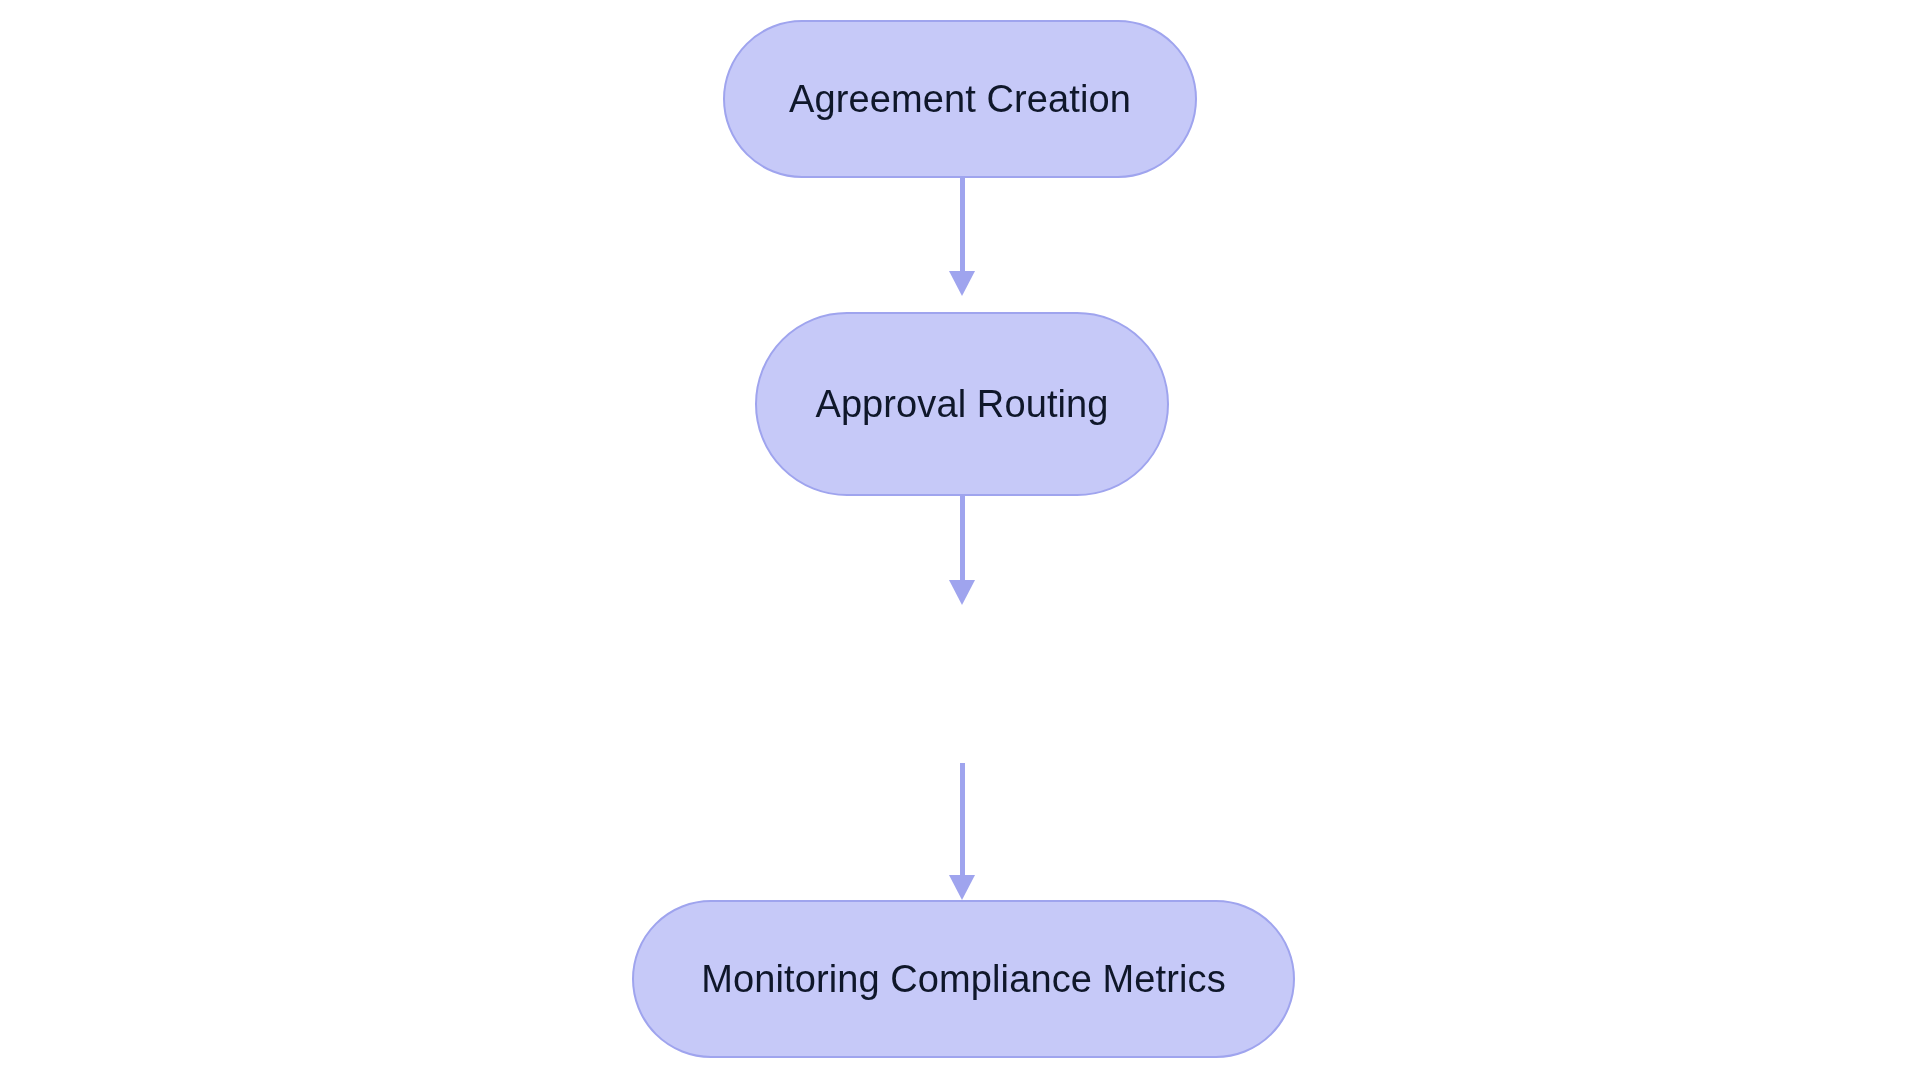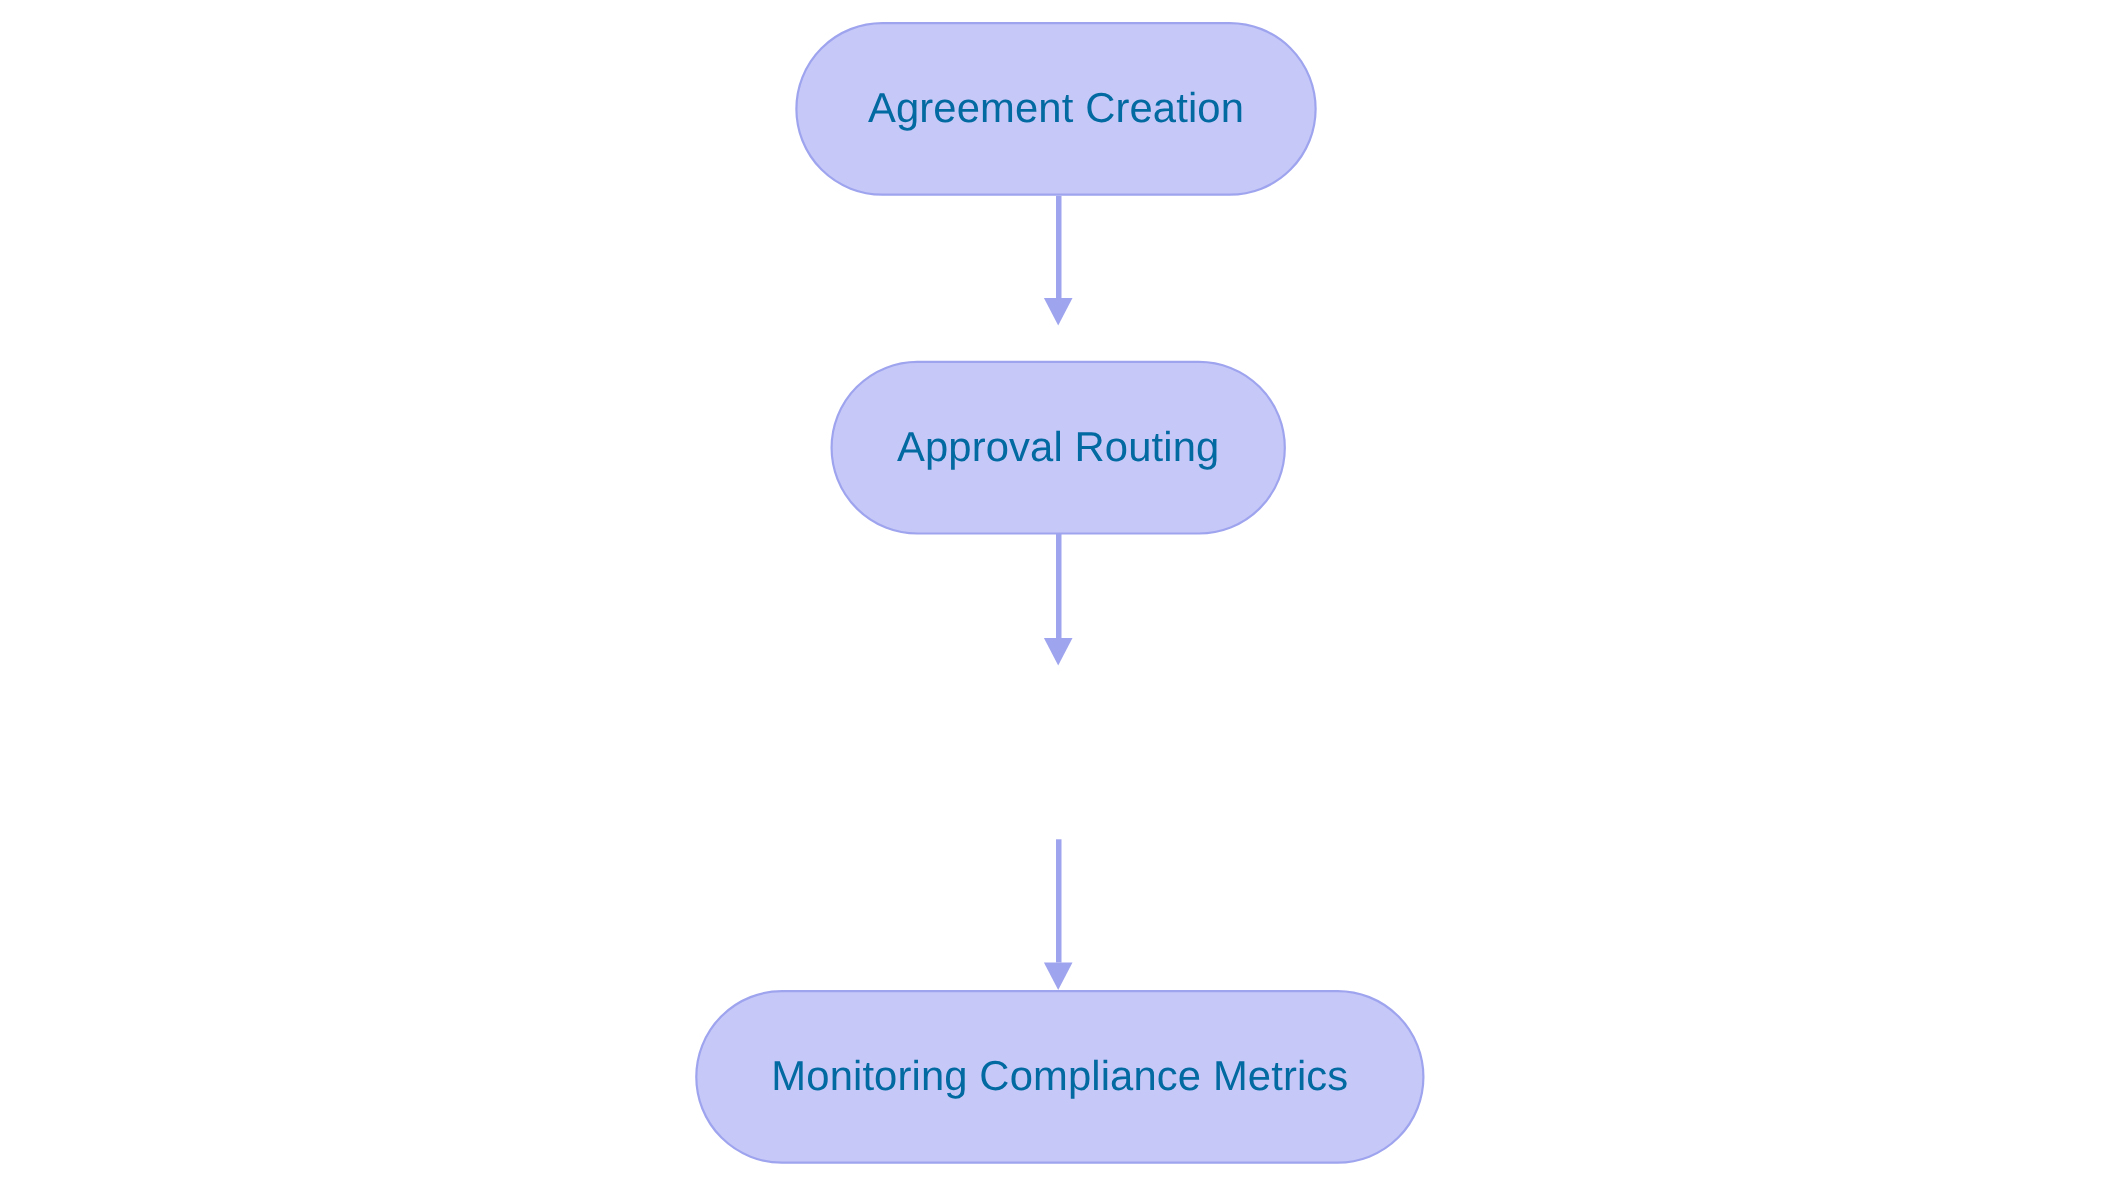--- a/index.html
+++ b/index.html
@@ -31,28 +31,28 @@
     background: #c6c9f8;
     border: 2px solid #9fa4ee;
     border-radius: 999px;
     z-index: 2;
   }
   .node-label {
     font-family: "Liberation Sans", "DejaVu Sans", sans-serif;
     font-size: 38px;
     font-weight: 400;
     line-height: 1;
-    color: #0369a1;
+    color: #0f172a;
     white-space: nowrap;
     letter-spacing: 0.1px;
   }
 
   
   .node-1 { left: 723px;  top: 20px;   width: 474px; height: 158px; }
-  .node-2 { left: 755px;  top: 328px;  width: 414px; height: 158px; }
+  .node-2 { left: 755px;  top: 312px;  width: 414px; height: 184px; }
   .node-3 { left: 722px;  top: 605px;  width: 478px; height: 158px; }
   .node-4 { left: 632px;  top: 900px;  width: 663px; height: 158px; }
 
   
   .edge {
     position: absolute;
     z-index: 1;
   }
   .edge-line {
     position: absolute;

